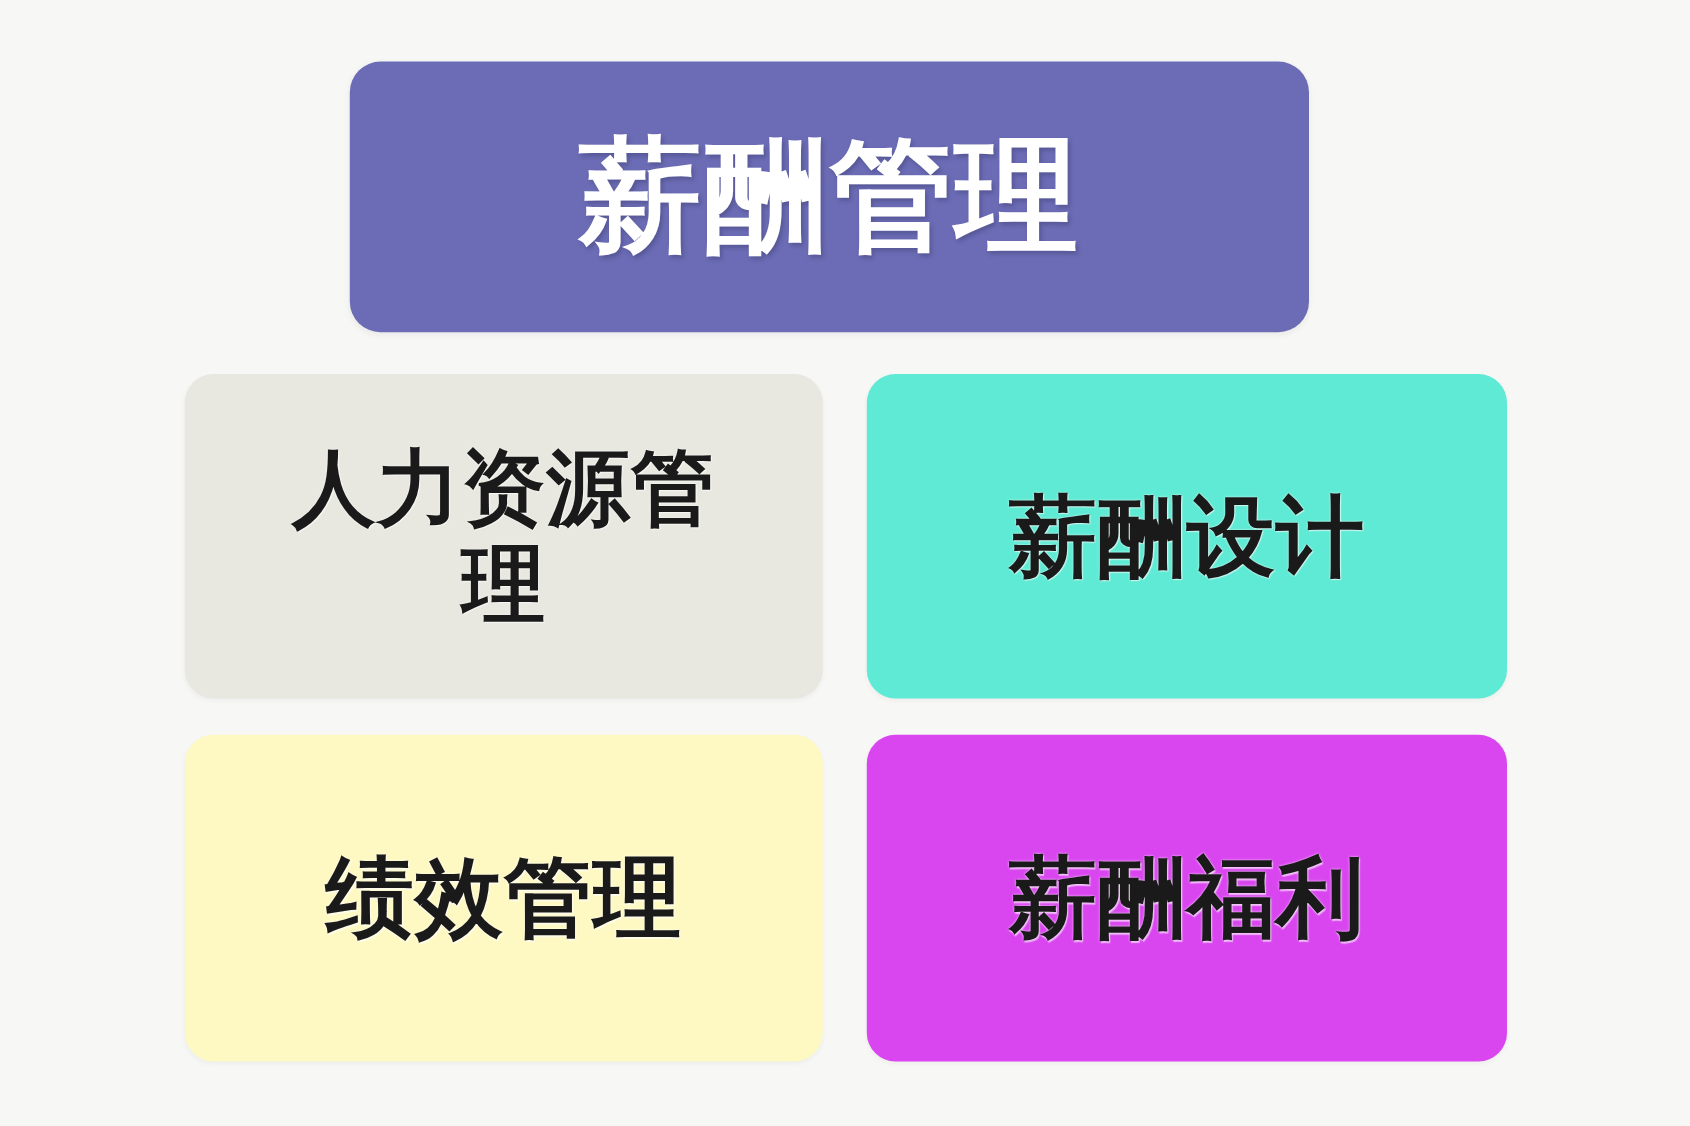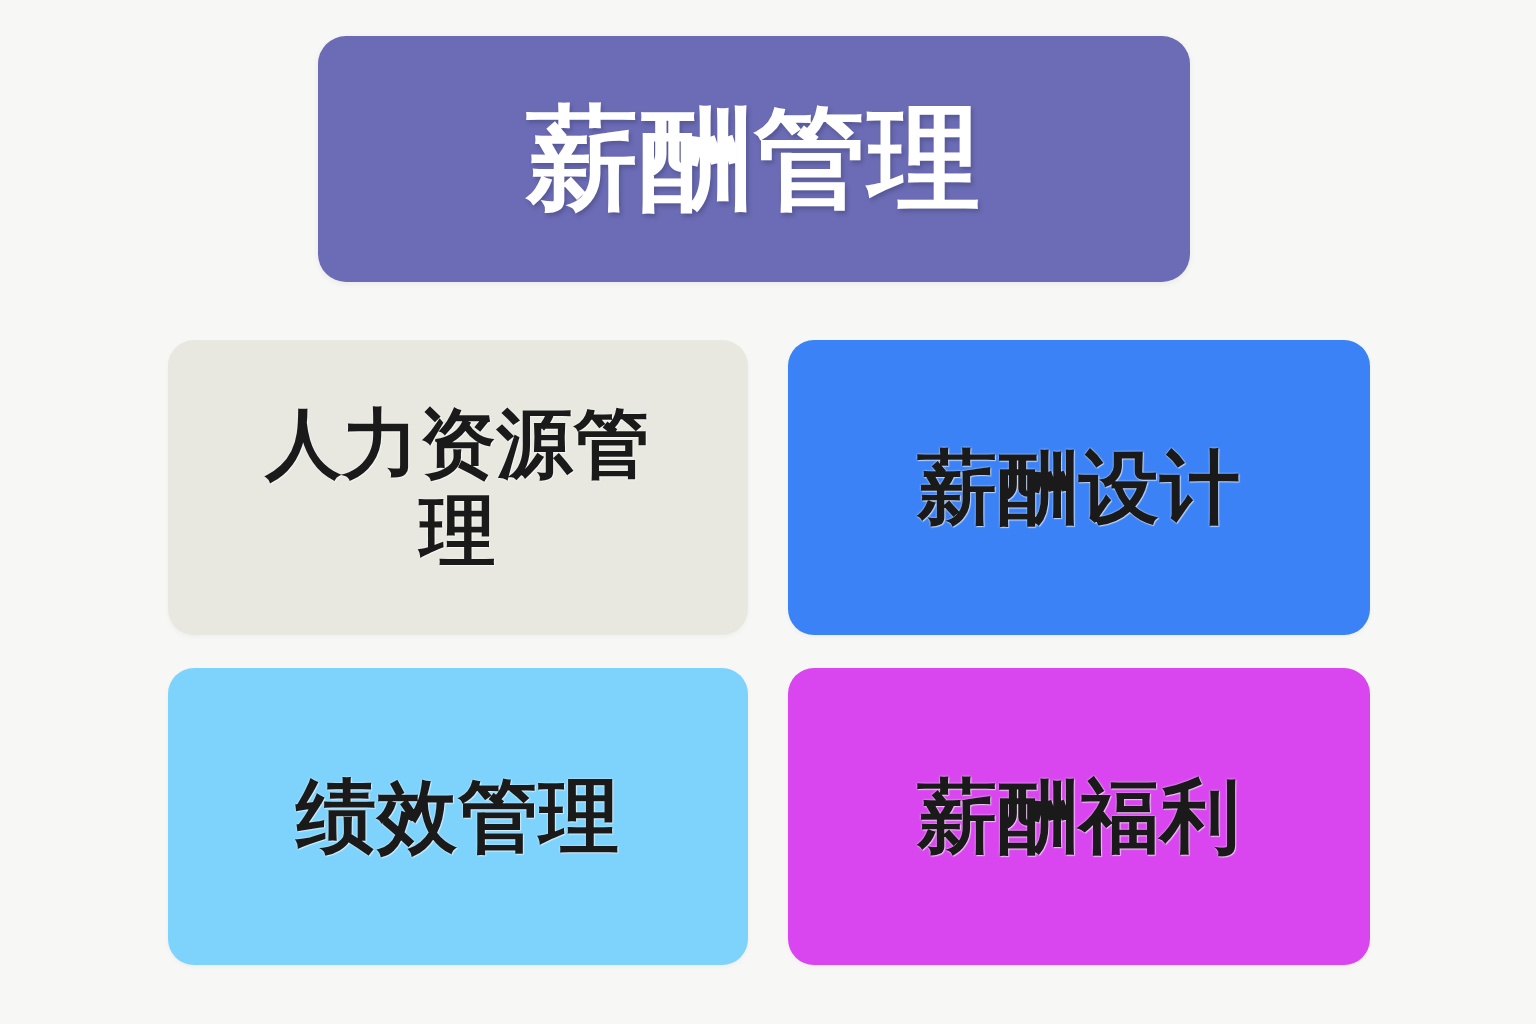--- a/index.html
+++ b/index.html
@@ -19,21 +19,21 @@
     position: relative;
     width: 1536px;
     height: 1024px;
     background: #f7f7f6;
   }
 
   
   .title-banner {
     position: absolute;
     left: 318px;
-    top: 36px;
+    top: 56px;
     width: 872px;
     height: 246px;
     border-radius: 28px;
     background: #6b6cb5;
     display: flex;
     align-items: center;
     justify-content: center;
     box-shadow: 0 2px 6px rgba(0, 0, 0, 0.06);
   }
 
@@ -99,25 +99,25 @@
   <div class="title-banner">
     <div class="title-text">薪酬管理</div>
   </div>
 
   <div class="card-grid">
 
     <div class="card card-hr" style="background:#e8e8e0;">
       <div class="card-label">人力资源管理</div>
     </div>
 
-    <div class="card card-pay" style="background:#3b82f6;">
+    <div class="card card-pay" style="background:#5eead4;">
       <div class="card-label">薪酬设计</div>
     </div>
 
-    <div class="card card-perf" style="background:#7dd3fc;">
+    <div class="card card-perf" style="background:#fef9c3;">
       <div class="card-label">绩效管理</div>
     </div>
 
     <div class="card card-ben" style="background:#d946ef;">
       <div class="card-label">薪酬福利</div>
     </div>
 
   </div>
 </div>
 

